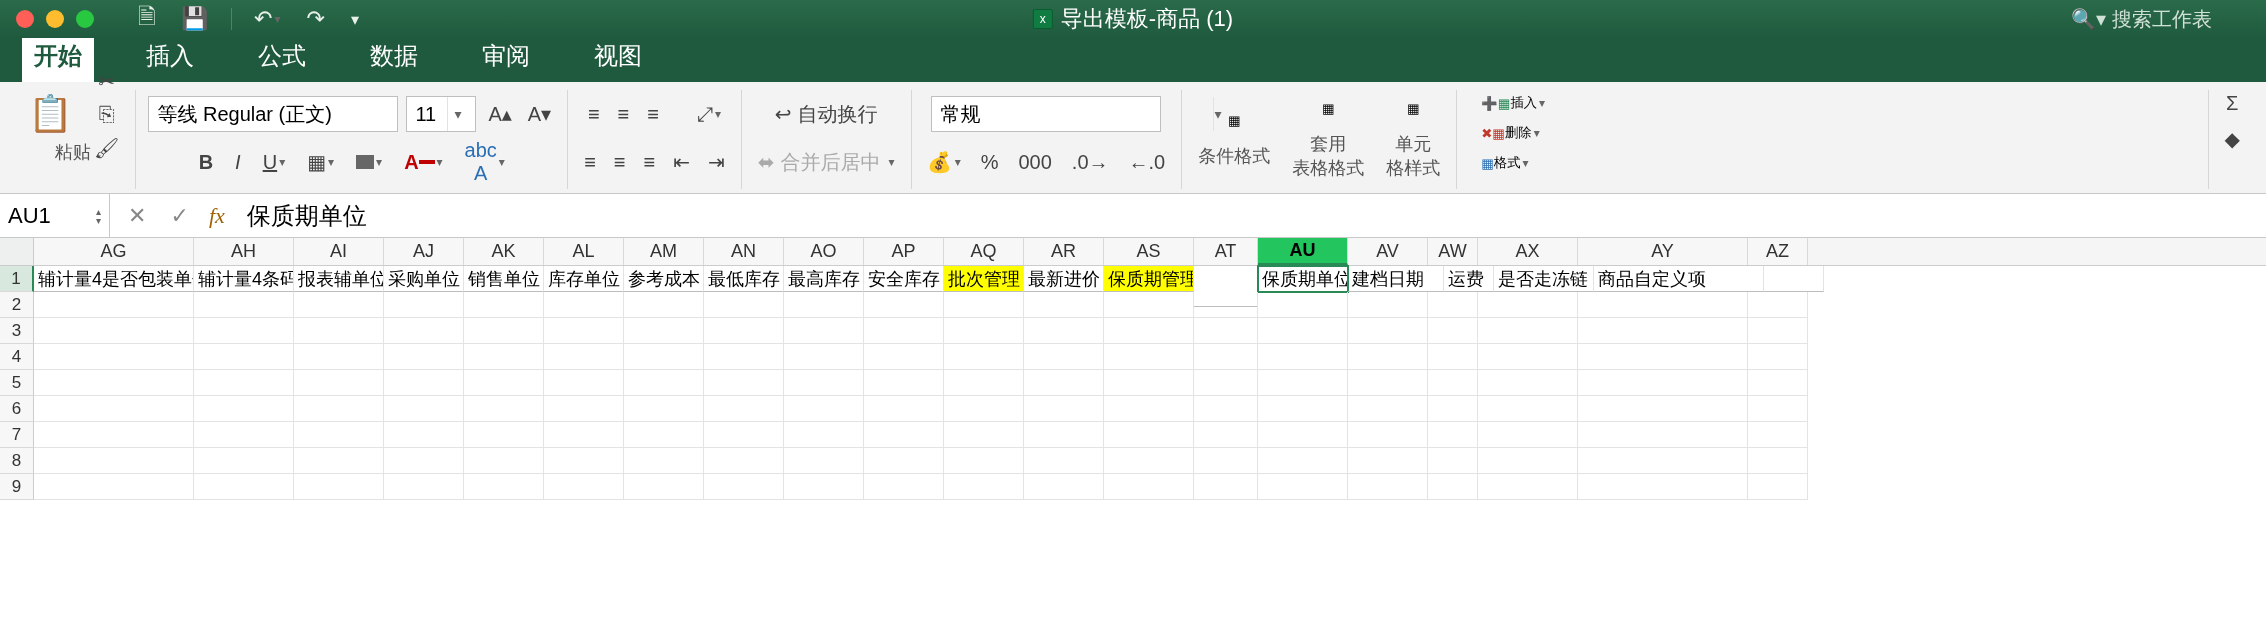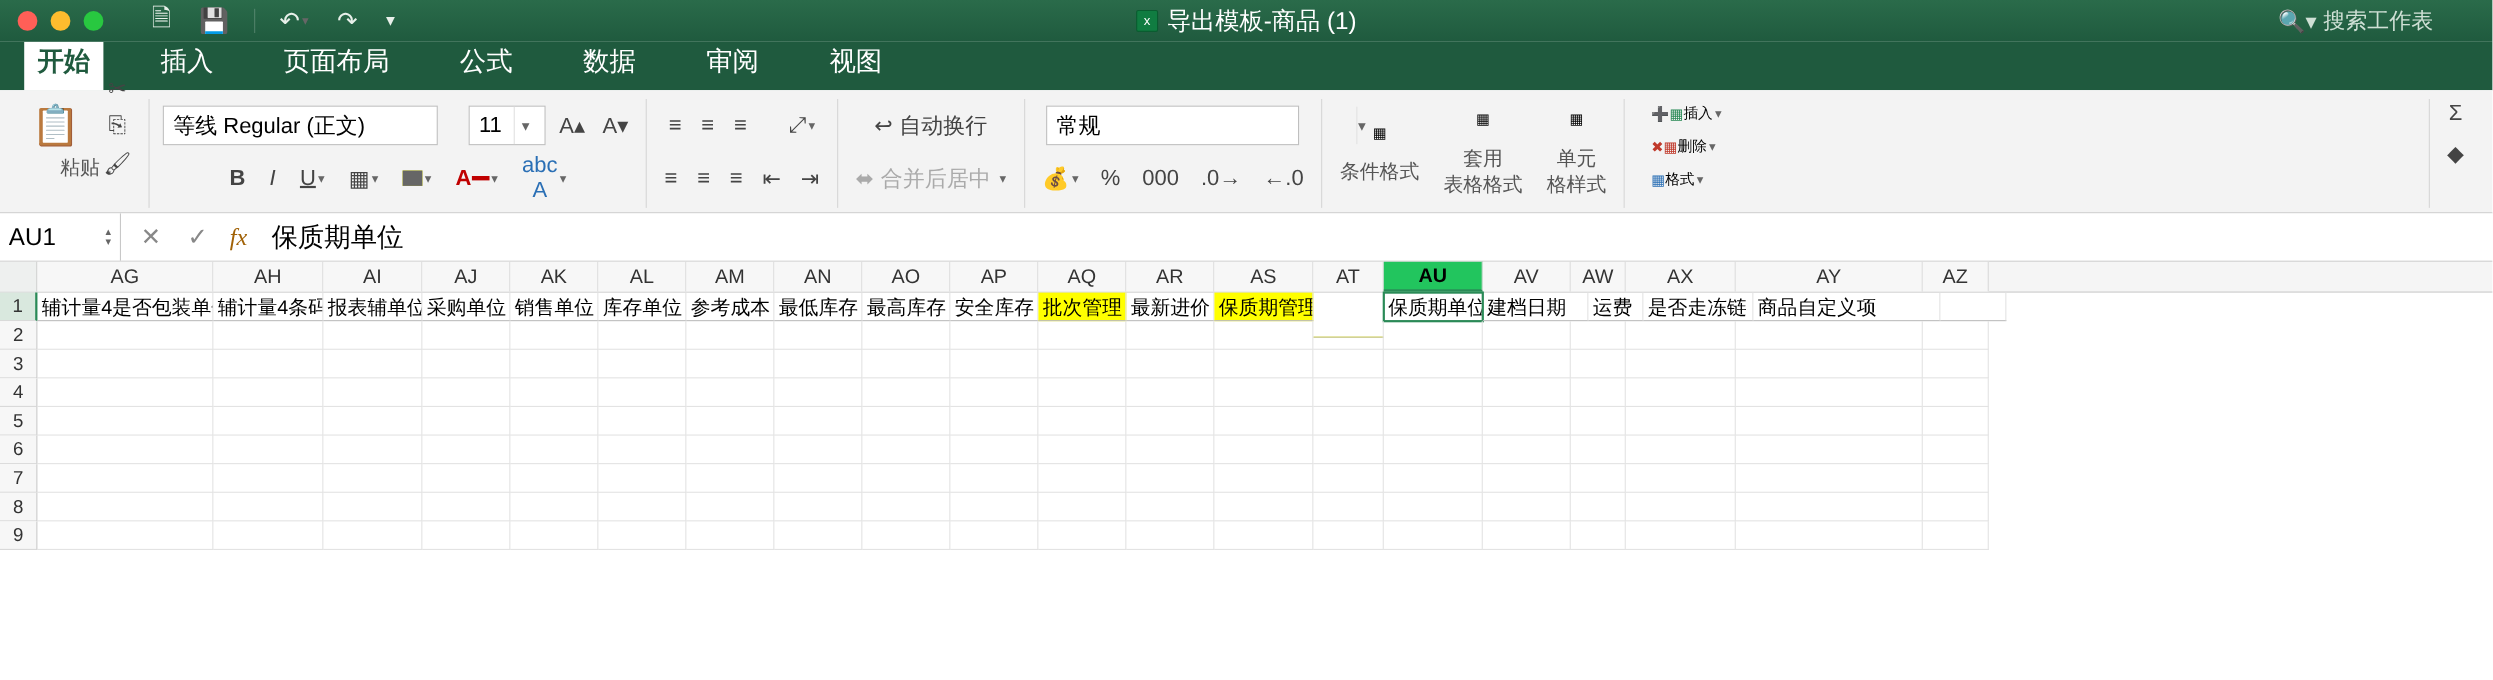--- a/index.html
+++ b/index.html
@@ -89,21 +89,20 @@
   </div>
   <div class="search">
     <span>🔍▾</span>
     <input placeholder="搜索工作表" style="">
   </div>
 </div>
 
 <div class="ribbon-tabs">
   <div class="ribbon-tab active">开始</div>
   <div class="ribbon-tab">插入</div>
-  <div class="ribbon-tab">页面布局</div>
   <div class="ribbon-tab">公式</div>
   <div class="ribbon-tab">数据</div>
   <div class="ribbon-tab">审阅</div>
   <div class="ribbon-tab">视图</div>
 </div>
 
 <div class="ribbon">
 
   <div class="group">
     <div class="group-row">
@@ -118,21 +117,21 @@
     </div>
     <div class="group-label">粘贴</div>
   </div>
 
   <div class="group" style="min-width:420px;">
     <div class="group-row" style="gap:8px;">
       <div class="combo" style="width:250px;">
         <input value="等线 Regular (正文)" style="">
         <span class="arr">▾</span>
       </div>
-      <div class="combo" style="width:70px;margin-left:20px;">
+      <div class="combo" style="width:70px;">
         <input style="width: 40px;" value="11">
         <span class="arr">▾</span>
       </div>
       <button class="btn small">A▴</button>
       <button class="btn small">A▾</button>
     </div>
     <div class="group-row" style="gap:14px;">
       <button class="btn small">
           <b>B</b>
         </button>

